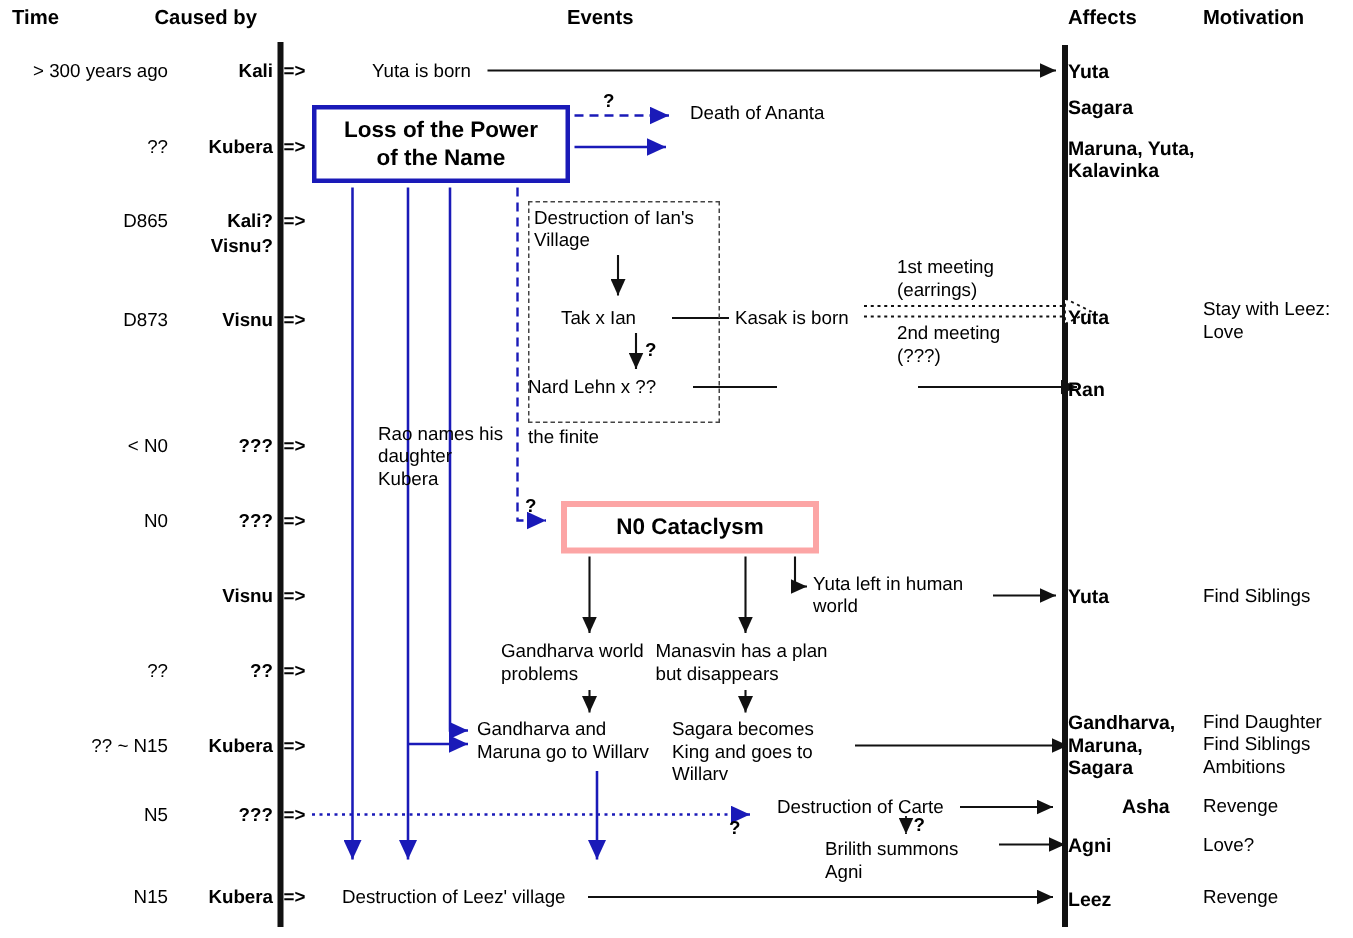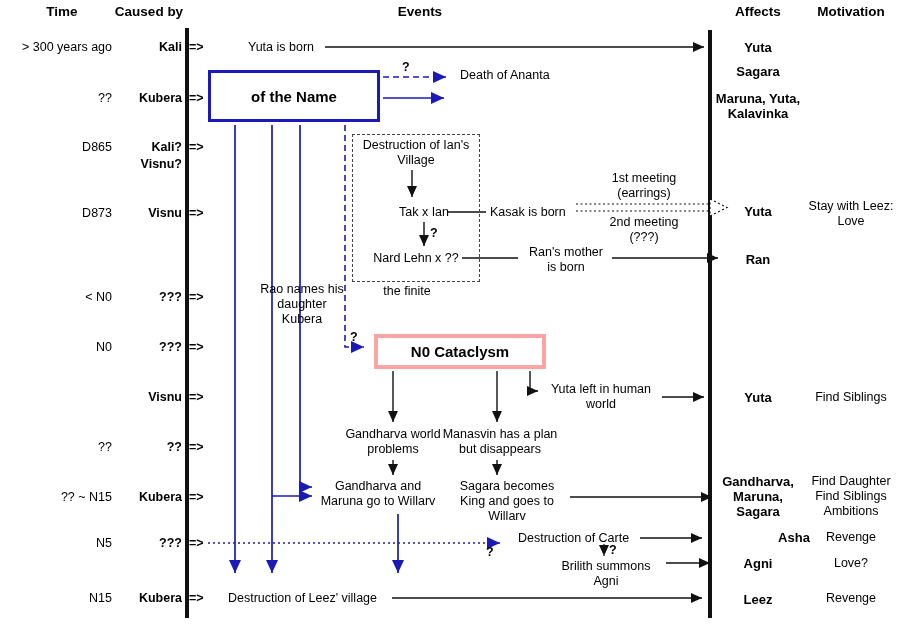--- a/index.html
+++ b/index.html
@@ -1,21 +1,21 @@
 <!DOCTYPE html>
 <html><head>
 <meta charset="utf-8">
 <style>
   *{margin:0;padding:0;box-sizing:border-box}
   html,body{background:#fff}
   body{font-family:"Liberation Sans","DejaVu Sans",sans-serif;color:#000}
   #stage{position:relative;width:902px;height:625px;background:#fff;overflow:hidden;font-size:12.5px}
   #wires{position:absolute;left:0;top:0}
   .lbl{position:absolute;line-height:15px;white-space:nowrap}
-  .c{text-align:center;white-space:normal}
+  .c{white-space:normal}
   .c span{display:block;white-space:nowrap;line-height:15px}
   .b{font-weight:bold}
   .r{text-align:right}
   .hd{font-weight:bold;font-size:13.5px}
   .af{font-weight:bold;font-size:13px}
   .q{font-weight:bold}
   .box{position:absolute;display:flex;flex-direction:column;align-items:center;justify-content:center;background:#fff;font-weight:bold;font-size:15px;text-align:center}
   .box span{display:block;line-height:19px;white-space:nowrap}
   #lossbox{border:3px solid #1a1ab8}
   #n0box{border:4px solid #fca5a5}
@@ -131,32 +131,33 @@
   <div class="lbl r b" style="left:118px;top:536px;width:64px">???</div>
   <div class="lbl b" style="left:189px;top:536px">=&gt;</div>
 
   <div class="lbl r" style="left:8px;top:591px;width:104px">N15</div>
   <div class="lbl r b" style="left:118px;top:591px;width:64px">Kubera</div>
   <div class="lbl b" style="left:189px;top:591px">=&gt;</div>
 
   <div class="lbl" style="left:248px;top:40px">Yuta is born</div>
 
   <div class="box" id="lossbox" style="left:208px;top:70px;width:172px;height:52px">
+    <span>Loss of the Power</span>
     <span>of the Name</span>
   </div>
 
   <div class="lbl q" style="left:402px;top:60px">?</div>
   <div class="lbl" style="left:460px;top:68px">Death of Ananta</div>
 
 
   <div class="lbl c" style="left:356px;top:138px;width:120px">
     <span>Destruction of Ian's</span>
     <span>Village</span>
   </div>
-  <div class="lbl c" style="left:364px;top:205px;width:120px">
+  <div class="lbl c" style="left:374px;top:205px;width:120px">
     <span>Tak x Ian</span>
   </div>
   <div class="lbl q" style="left:430px;top:226px">?</div>
   <div class="lbl c" style="left:352px;top:251px;width:128px">
     <span>Nard Lehn x ??</span>
   </div>
   <div class="lbl c" style="left:352px;top:284px;width:110px">
     <span>the finite</span>
   </div>
 
@@ -164,24 +165,20 @@
 
   <div class="lbl c" style="left:598px;top:171px;width:92px">
     <span>1st meeting</span>
     <span>(earrings)</span>
   </div>
   <div class="lbl c" style="left:598px;top:215px;width:92px">
     <span>2nd meeting</span>
     <span>(???)</span>
   </div>
 
-  <div class="lbl c" style="left:522px;top:245px;width:88px">
-    <span>Ran's mother</span>
-    <span>is born</span>
-  </div>
 
   <div class="lbl c" style="left:252px;top:282px;width:100px">
     <span>Rao names his</span>
     <span>daughter</span>
     <span>Kubera</span>
   </div>
 
   <div class="lbl q" style="left:350px;top:330px">?</div>
   <div class="box" id="n0box" style="left:374px;top:334px;width:172px;height:35px">
     <span>N0 Cataclysm</span>

